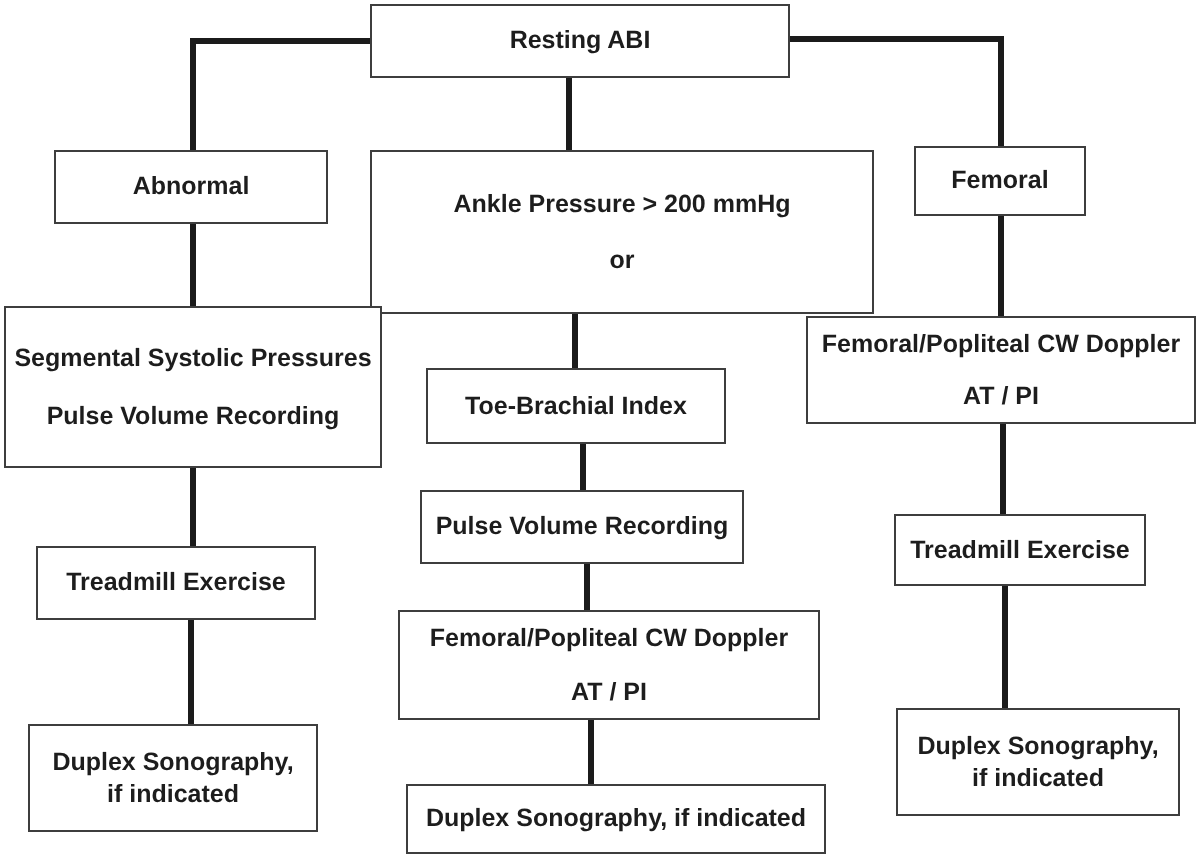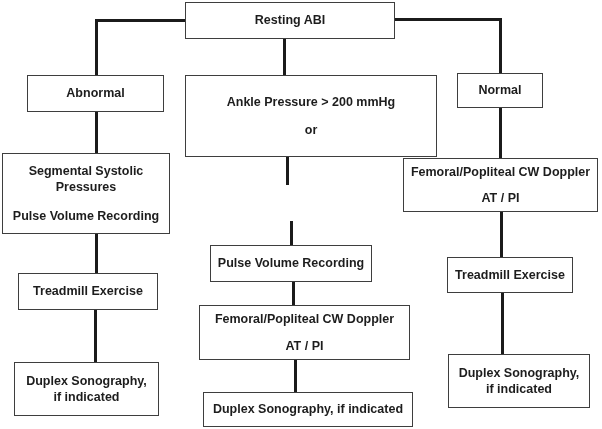--- a/index.html
+++ b/index.html
@@ -31,21 +31,21 @@
   }
   .line {
     position: absolute;
     background: #1b1b1b;
   }
   
   .n-root      { left: 185px; top: 2px;   width: 210px; height: 37px; }
   .n-abnormal  { left: 27px;  top: 75px;  width: 137px; height: 37px; text-align: right; }
   .n-ankle     { left: 185px; top: 75px;  width: 252px; height: 82px; gap: 11px; }
   .n-normal    { left: 457px; top: 73px;  width: 86px;  height: 35px; }
-  .n-segmental { left: 2px;   top: 153px; width: 168px; height: 81px; gap: 13px; padding: 0 2px; }
+  .n-segmental { left: 2px;   top: 153px; width: 189px; height: 81px; gap: 13px; padding: 0 2px; }
   .n-toe       { left: 213px; top: 184px; width: 150px; height: 38px; }
   .n-fem-r     { left: 403px; top: 158px; width: 195px; height: 54px; gap: 10px; }
   .n-pvr       { left: 210px; top: 245px; width: 162px; height: 37px; }
   .n-tread-l   { left: 18px;  top: 273px; width: 140px; height: 37px; }
   .n-fem-m     { left: 199px; top: 305px; width: 211px; height: 55px; gap: 10px; }
   .n-tread-r   { left: 447px; top: 257px; width: 126px; height: 36px; }
   .n-duplex-l  { left: 14px;  top: 362px; width: 145px; height: 54px; padding: 0 8px; }
   .n-duplex-r  { left: 448px; top: 354px; width: 142px; height: 54px; padding: 0 8px; }
   .n-duplex-m  { left: 203px; top: 392px; width: 210px; height: 35px; }
 </style>
@@ -80,36 +80,39 @@
   <div class="box n-abnormal">
     <span>Abnormal</span>
   </div>
 
   <div class="box n-ankle">
     <span>Ankle Pressure &gt; 200 mmHg</span>
     <span>or</span>
   </div>
 
   <div class="box n-normal">
-    <span>Normal</span>
+    <span>Femoral</span>
   </div>
 
   <div class="box n-segmental">
     <span>Segmental Systolic Pressures</span>
     <span>Pulse Volume Recording</span>
   </div>
 
   <div class="box n-tread-l">
     <span>Treadmill Exercise</span>
   </div>
 
   <div class="box n-duplex-l">
     <span>Duplex Sonography, if indicated</span>
   </div>
 
+  <div class="box n-toe">
+    <span>Toe-Brachial Index</span>
+  </div>
 
   <div class="box n-pvr">
     <span>Pulse Volume Recording</span>
   </div>
 
   <div class="box n-fem-m">
     <span>Femoral/Popliteal CW Doppler</span>
     <span>AT / PI</span>
   </div>
 

